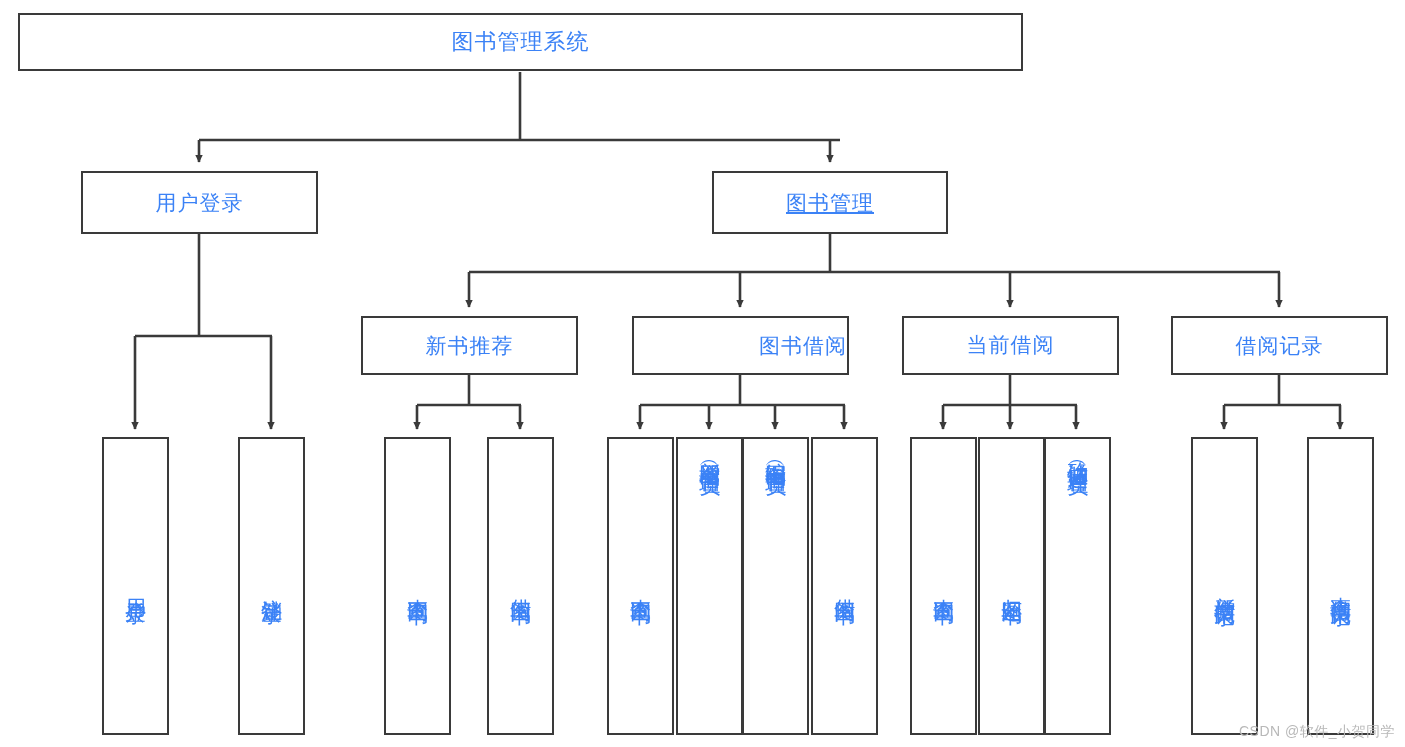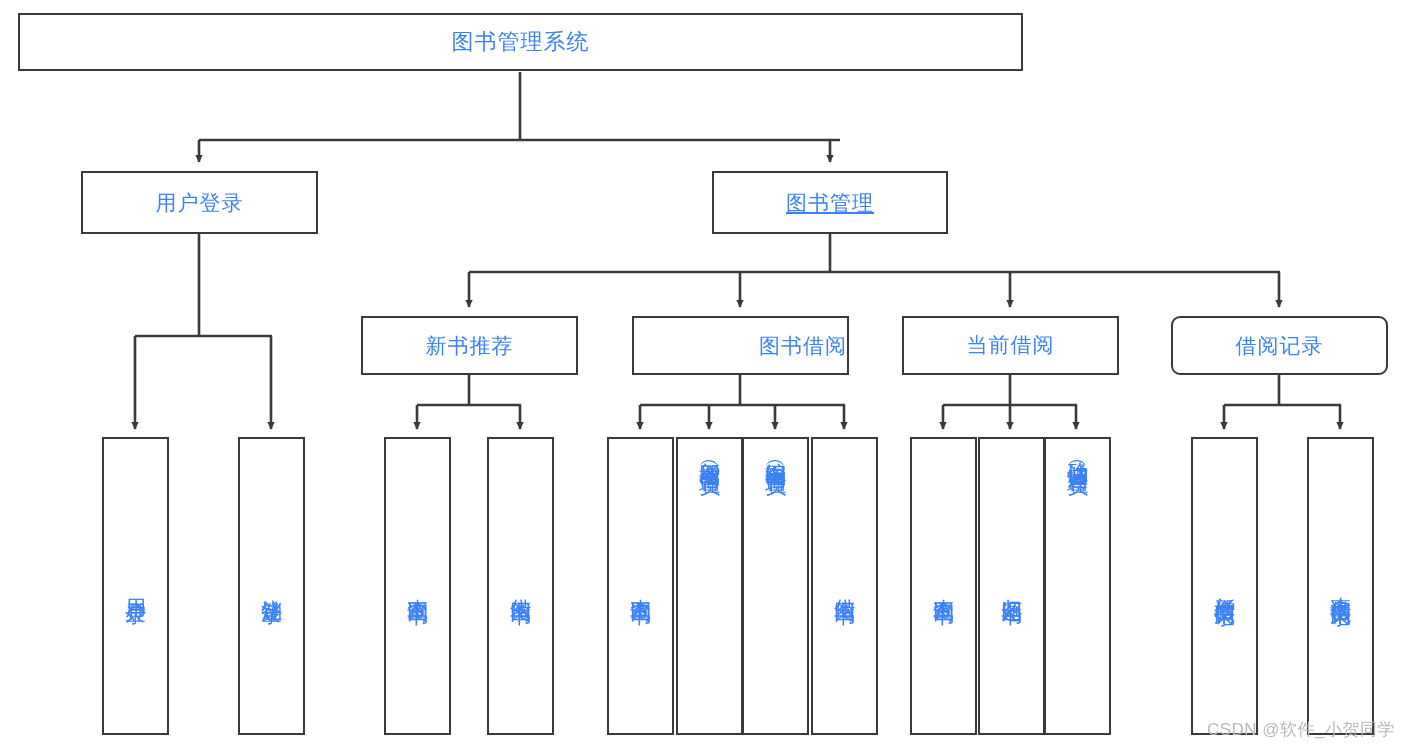--- a/index.html
+++ b/index.html
@@ -62,21 +62,21 @@
     display: block;
   }
   .node-v.center-mid {
     align-items: center;
     padding-top: 0;
   }
   #watermark {
     position: absolute;
     right: 10px;
     bottom: 6px;
-    font-size: 17px;
+    font-size: 14px;
     color: #b8b8b8;
     letter-spacing: 0.5px;
     white-space: nowrap;
     user-select: none;
   }
 </style>
 </head>
 <body>
 
 <div id="diagram-root">
@@ -144,21 +144,21 @@
 
   <div class="node node-h" style="left:361px; top:316px; width:217px; height:59px;">
     <span>新书推荐</span>
   </div>
   <div class="node node-h" style="left:632px; top:316px; width:217px; height:59px;justify-content:flex-end;">
     <span>图书借阅</span>
   </div>
   <div class="node node-h" style="left:902px; top:316px; width:217px; height:59px;font-family:Liberation Serif, serif;">
     <span>当前借阅</span>
   </div>
-  <div class="node node-h" style="left:1171px; top:316px; width:217px; height:59px;border-radius:9px;">
+  <div class="node node-h" style="left:1171px; top:316px; width:217px; height:59px;">
     <span>借阅记录</span>
   </div>
 
   <div class="node node-v center-mid" style="left:102px; top:437px; width:67px; height:298px;">
     <span class="vtext">用户登录</span>
   </div>
   <div class="node node-v center-mid" style="left:238px; top:437px; width:67px; height:298px;">
     <span class="vtext">注销登录</span>
   </div>
 

